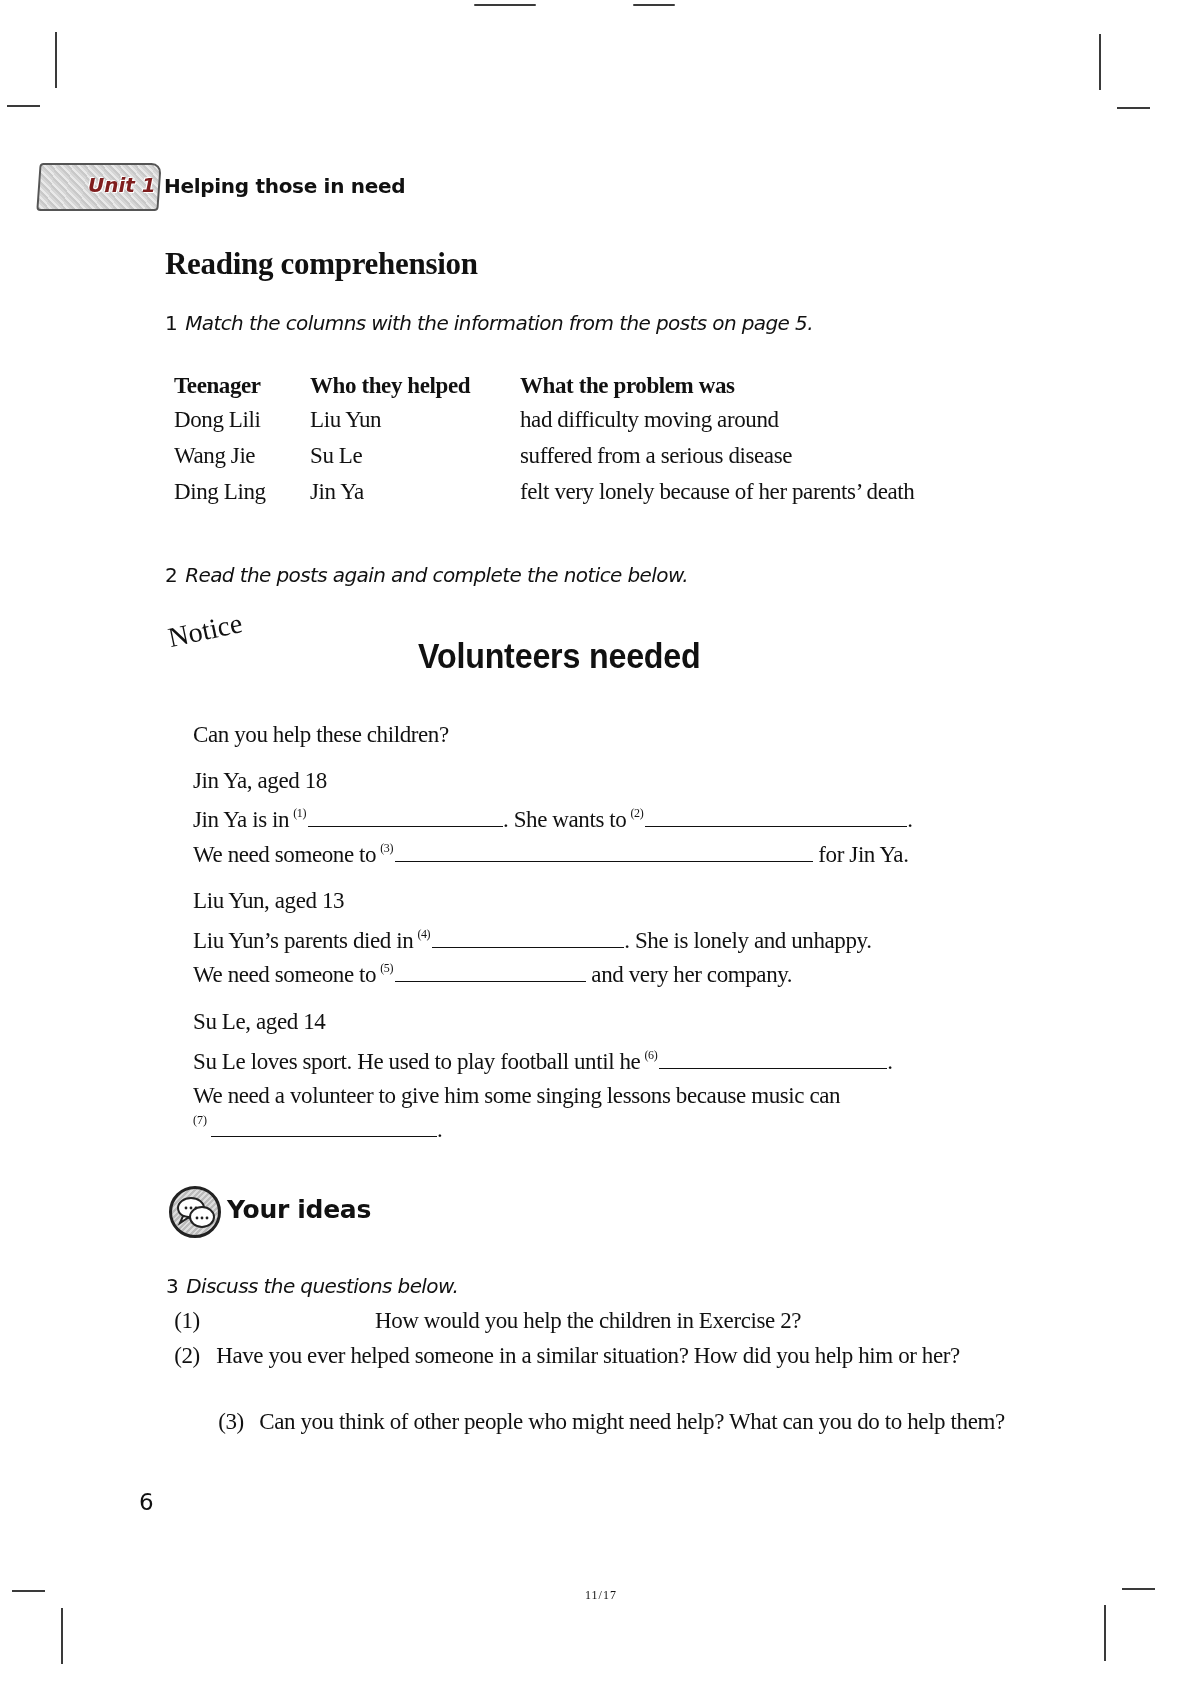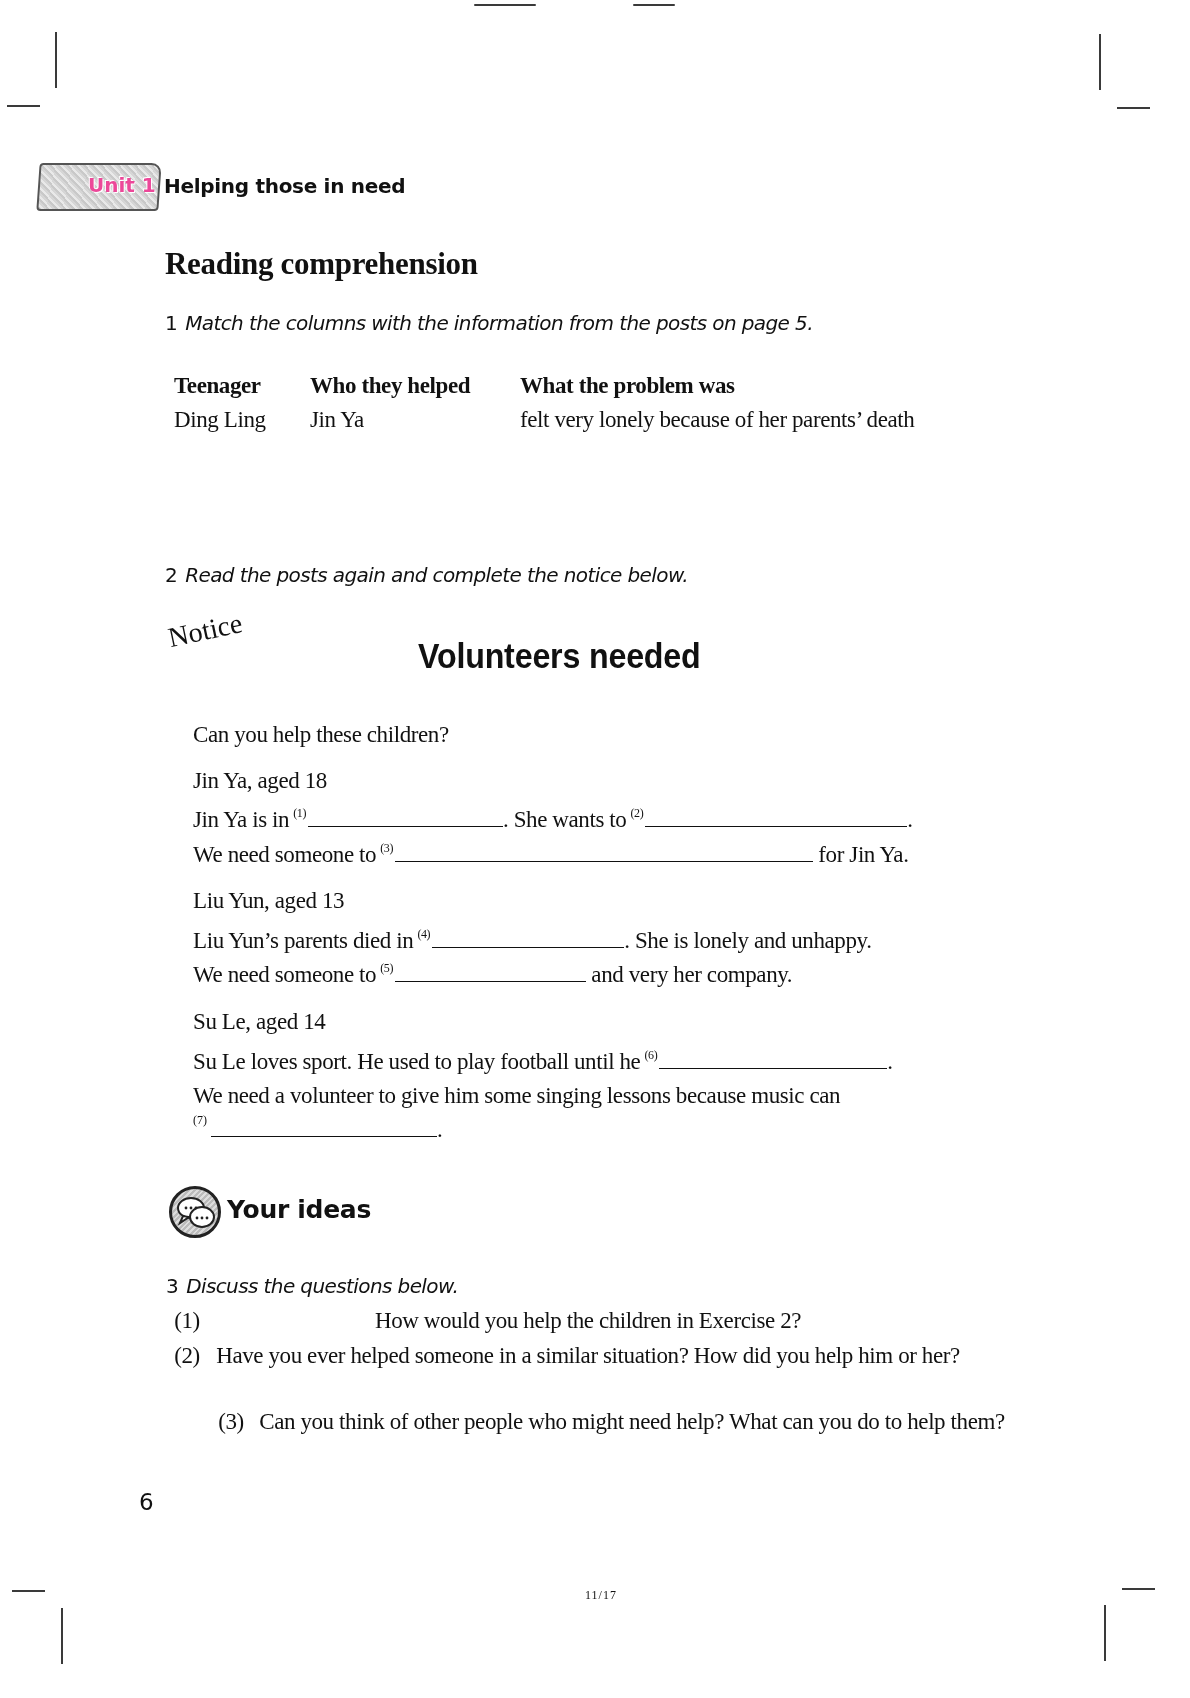--- a/index.html
+++ b/index.html
@@ -7,22 +7,22 @@
   .abs { position: absolute; }
   .crop { position: absolute; background: #3a3a3a; }
   .serif { font-family: "Liberation Serif", "DejaVu Serif", serif; }
   .sans { font-family: "DejaVu Sans", "Liberation Sans", sans-serif; }
   .cond { font-family: "Liberation Sans", "DejaVu Sans", sans-serif; }
 
   
   .unit-tab { left: 38px; top: 163px; width: 118px; height: 44px;
     background: repeating-linear-gradient(45deg,#c9c9c9 0 2px,#e9e9e9 2px 4px,#d6d6d6 4px 6px);
     border: 2px solid #555; border-radius: 4px 10px 4px 4px; transform: skewX(-4deg); }
-  .unit-label { left: 88px; top: 173px; font-size: 20px; font-weight: bold; color: #ec4899;
-    text-shadow: 1px 1px 0 #fff, -1px -1px 0 #fff; }
+  .unit-label { left: 88px; top: 173px; font-size: 20px; font-weight: bold; color: #7f1d1d;
+    text-shadow: 1px 1px 0 #fff, -1px -1px 0 #fff; font-style: italic; }
   .unit-title { left: 164px; top: 174px; font-size: 20px; font-weight: bold; letter-spacing: -0.3px; }
 
   .section-title { left: 165px; top: 246px; font-size: 31px; font-weight: bold; letter-spacing: -0.3px; }
   .instr { font-size: 20px; font-style: italic; letter-spacing: -0.6px; text-align: right; }
   .instr .num { font-style: normal; margin-right: 8px; }
 
   
   table.match { position: absolute; left: 174px; top: 371px; border-collapse: collapse;
     font-size: 23px; letter-spacing: -0.4px; }
   table.match th { font-weight: bold; text-align: left; padding: 0 0 6px 0; height: 30px; }
@@ -78,20 +78,30 @@
 
 <table class="match serif">
   <thead>
     <tr>
       <th class="c1">Teenager</th>
       <th class="c2">Who they helped</th>
       <th>What the problem was</th>
     </tr>
   </thead>
   <tbody>
+    <tr>
+      <td>Dong Lili</td>
+      <td>Liu Yun</td>
+      <td>had difficulty moving around</td>
+    </tr>
+    <tr>
+      <td>Wang Jie</td>
+      <td>Su Le</td>
+      <td>suffered from a serious disease</td>
+    </tr>
     <tr>
       <td>Ding Ling</td>
       <td>Jin Ya</td>
       <td>felt very lonely because of her parents’ death</td>
     </tr>
   </tbody>
 </table>
 
 <div class="abs instr sans" style="left:165px;top:563px;">
   <span class="num">2</span><span>Read the posts again and complete the notice below.</span>

